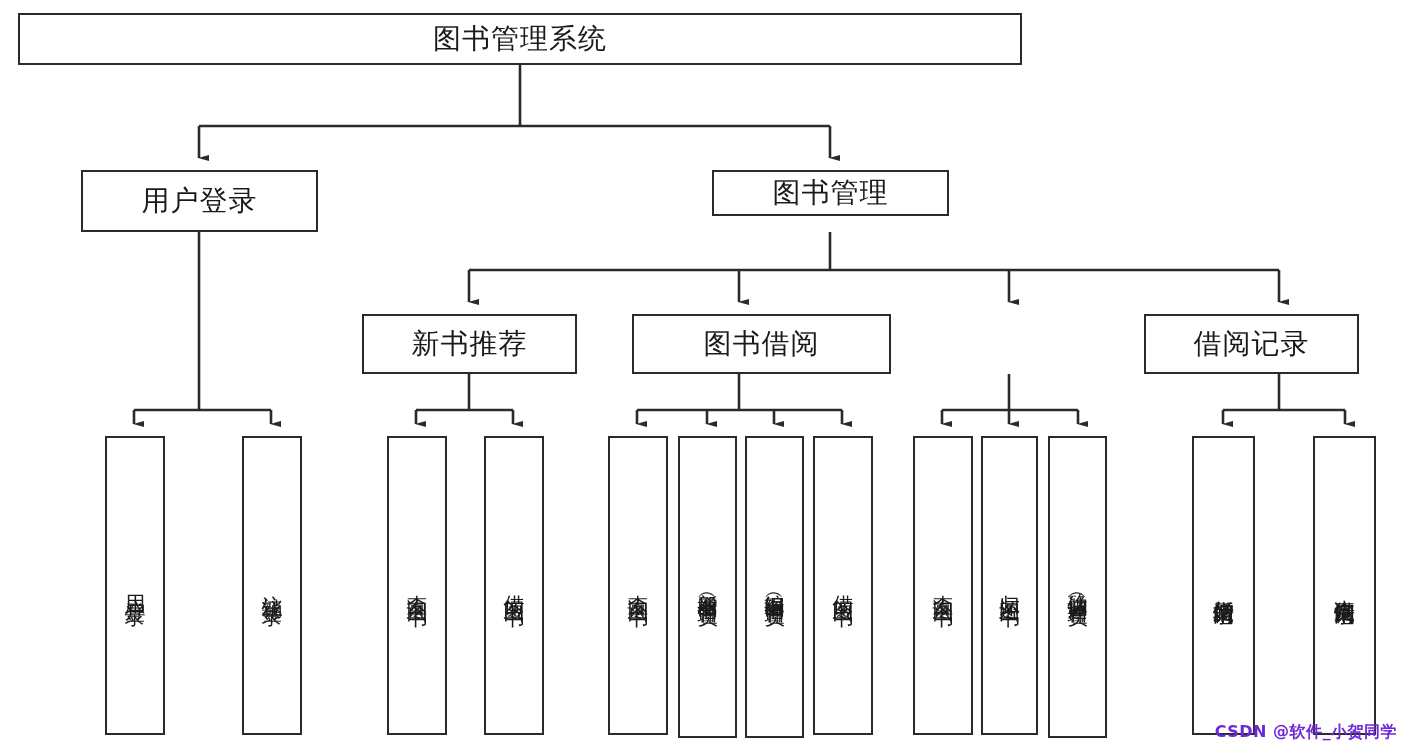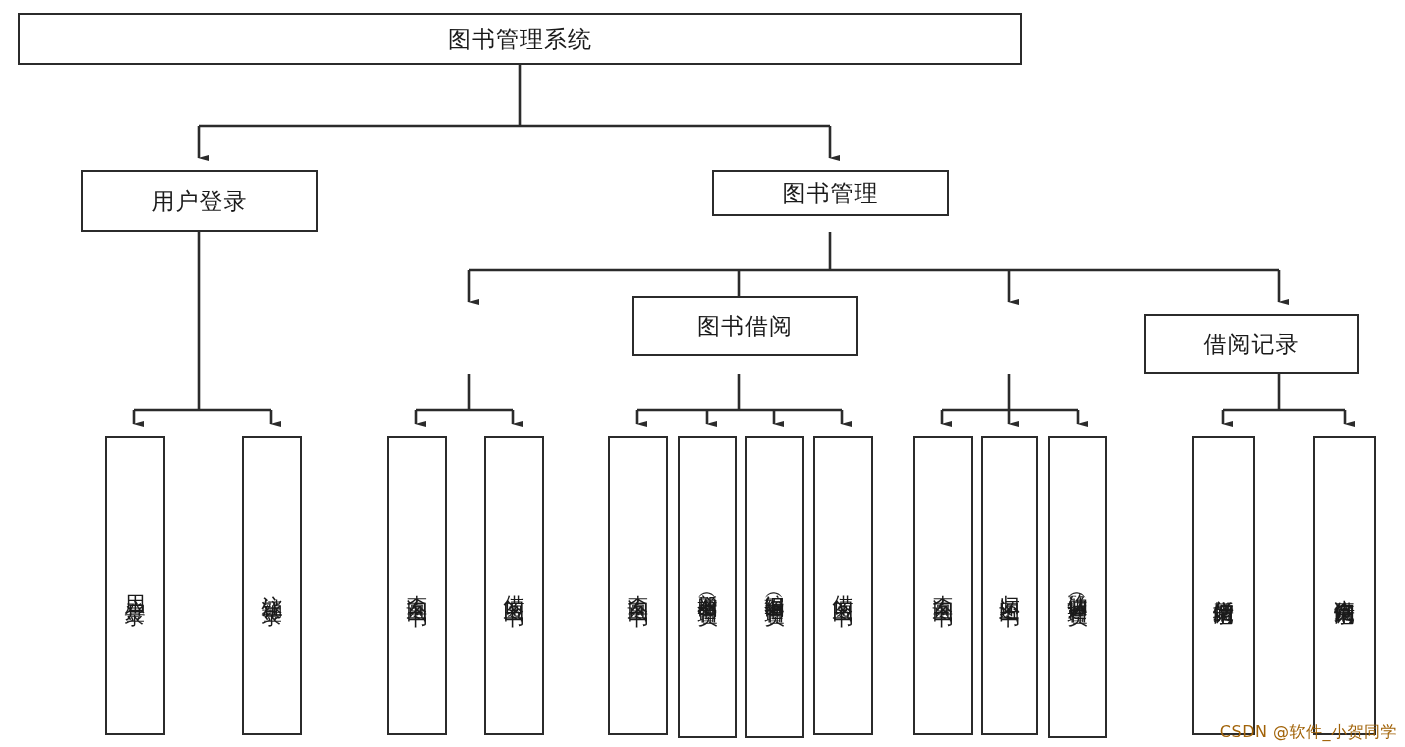--- a/index.html
+++ b/index.html
@@ -28,21 +28,21 @@
     position: absolute;
     box-sizing: border-box;
     border: 2px solid #2b2b2b;
     background: #ffffff;
     display: flex;
     align-items: center;
     justify-content: center;
     color: #1a1a1a;
   }
   .node-box.horizontal {
-    font-size: 23px;
+    font-size: 28px;
     letter-spacing: 1px;
   }
   .node-box.vertical {
     writing-mode: vertical-rl;
     text-orientation: upright;
     font-size: 21px;
     letter-spacing: 4px;
     padding-top: 4px;
     padding-bottom: 4px;
     line-height: 1.05;
@@ -50,24 +50,25 @@
   .node-label {
     display: block;
     text-align: center;
     white-space: nowrap;
   }
   .watermark {
     position: absolute;
     right: 8px;
     bottom: 4px;
     font-size: 16px;
-    color: #a16207;
+    color: #6d28d9;
     letter-spacing: 0.5px;
     white-space: nowrap;
     pointer-events: none;
+    font-weight: bold;
   }
 </style>
 </head>
 <body>
 
 <div id="diagram-root">
 
   <svg id="tree-svg" viewBox="0 0 1405 747" xmlns="http://www.w3.org/2000/svg">
     <defs>
       <marker id="arrow" markerWidth="10" markerHeight="12" refX="3" refY="10" orient="auto" markerUnits="userSpaceOnUse">
@@ -122,21 +123,24 @@
     <span class="node-label">图书管理系统</span>
   </div>
 
   <div class="node-box horizontal" style="left:81px; top:170px; width:237px; height:62px;">
     <span class="node-label">用户登录</span>
   </div>
   <div class="node-box horizontal" style="left:712px; top:170px; width:237px; height:46px;">
     <span class="node-label">图书管理</span>
   </div>
 
-  <div class="node-box horizontal" style="left:632px; top:296px; width:226px; height:60px;">
+  <div class="node-box horizontal" style="left:362px; top:314px; width:215px; height:60px;">
+    <span class="node-label">新书推荐</span>
+  </div>
+  <div class="node-box horizontal" style="left:632px; top:314px; width:259px; height:60px;">
     <span class="node-label">图书借阅</span>
   </div>
   <div class="node-box horizontal" style="left:1144px; top:314px; width:215px; height:60px;">
     <span class="node-label">借阅记录</span>
   </div>
 
   <div class="node-box vertical" style="left:105px; top:436px; width:60px; height:299px;">
     <span class="node-label">用户登录</span>
   </div>
   <div class="node-box vertical" style="left:242px; top:436px; width:60px; height:299px;">

